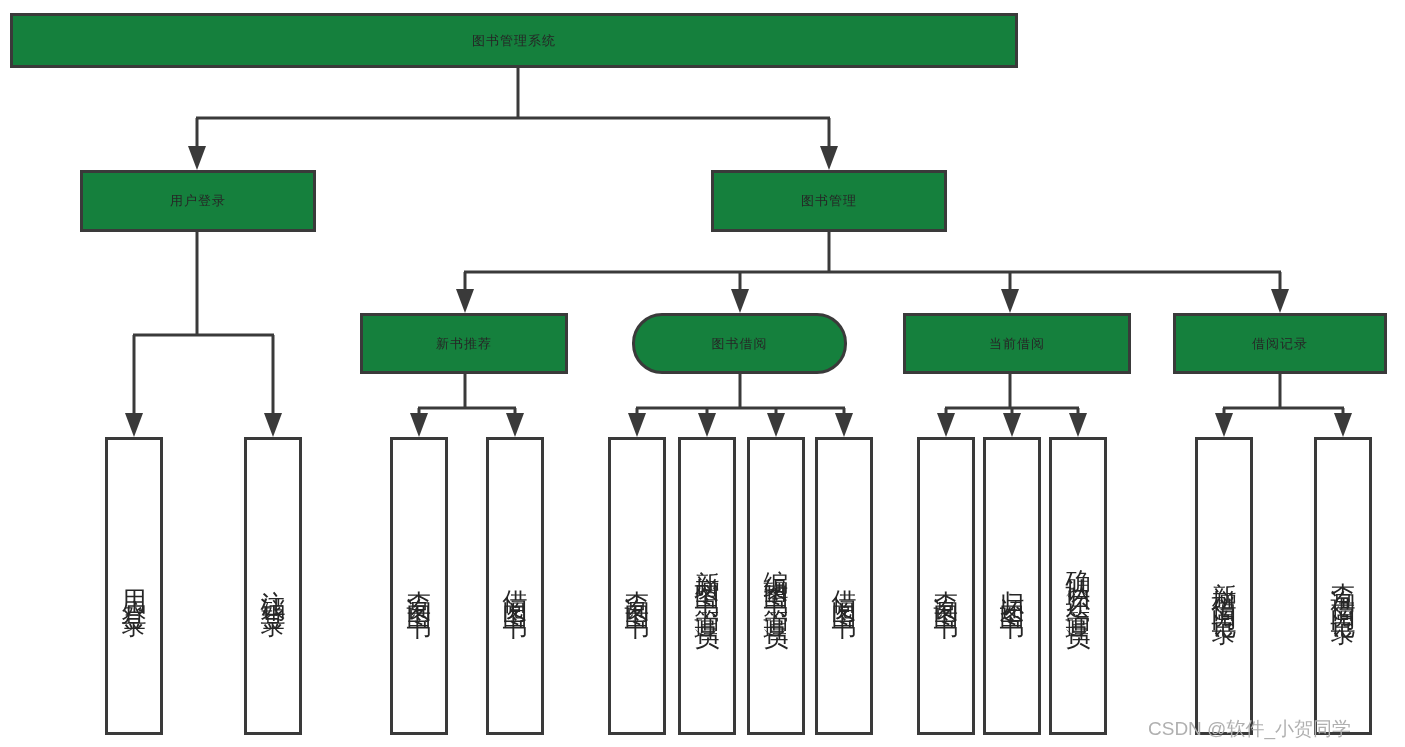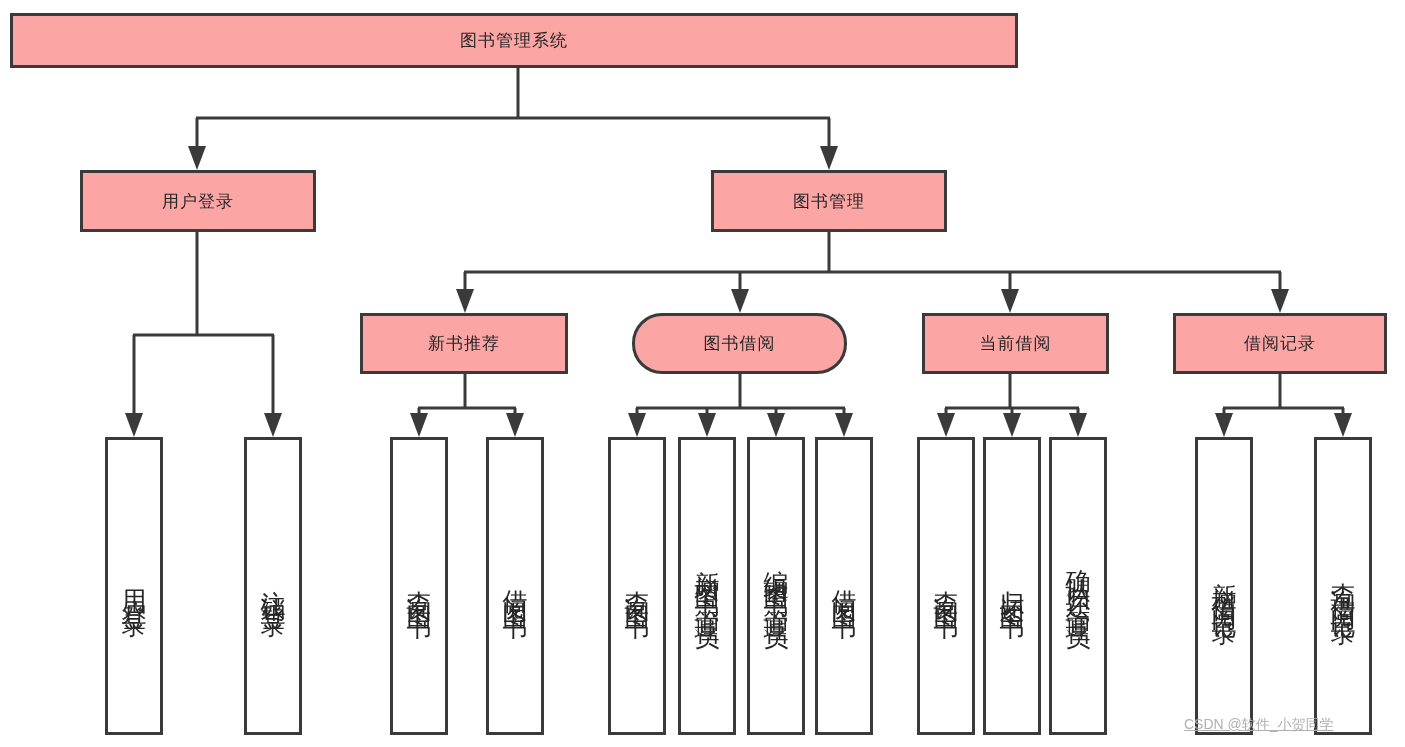--- a/index.html
+++ b/index.html
@@ -17,58 +17,57 @@
     font-family:"Liberation Sans", sans-serif;
     overflow:hidden;
   }
   .wires{position:absolute;left:0;top:0;pointer-events:none;}
   .wires line{stroke:var(--line);stroke-width:3;}
   .wires polygon{fill:var(--line);stroke:none;}
 
   .hbox{
     position:absolute;
     border:3px solid var(--line);
-    background:#fca5a5;
+    background:#15803d;
     display:flex;align-items:center;justify-content:center;
     color:var(--text);
-    font-size:17px;
+    font-size:13px;
     letter-spacing:1px;
   }
   .root-box{left:10px;top:13px;width:1008px;height:55px;}
   .l2a{left:80px;top:170px;width:236px;height:62px;}
   .l2b{left:711px;top:170px;width:236px;height:62px;}
   .l3{top:313px;height:61px;}
   .l3a{left:360px;width:208px;}
   .l3b{left:632px;width:215px;border-radius:30px;}
-  .l3c{left:903px;width:187px;margin-left:19px;}
+  .l3c{left:903px;width:228px;}
   .l3d{left:1173px;width:214px;}
 
   .vbox{
     position:absolute;
     top:437px;height:298px;width:58px;
     border:3px solid var(--line);
     background:#fff;
     display:flex;align-items:center;justify-content:center;
   }
   .vbox span{
     writing-mode:vertical-rl;
     font-size:25px;
     letter-spacing:8px;
     line-height:1;
     color:var(--text);
     white-space:nowrap;
   }
   .watermark{
     position:absolute;
-    left:1184px;top:716px;
-    font-size:14px;
+    left:1148px;top:716px;
+    font-size:19px;
     color:var(--wm);
     z-index:10;
     white-space:nowrap;
-    text-decoration:underline;
   }
 </style>
 </head>
 <body>
 
 <div class="stage">
 
   <svg class="wires" width="1405" height="747" viewBox="0 0 1405 747">
 
     <line x1="518" y1="68" x2="518" y2="118"></line>

